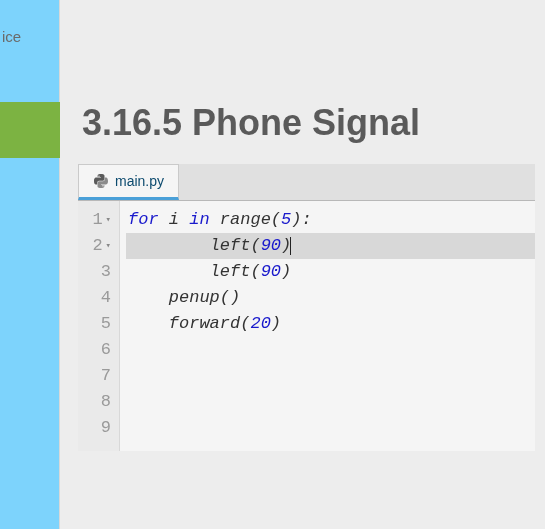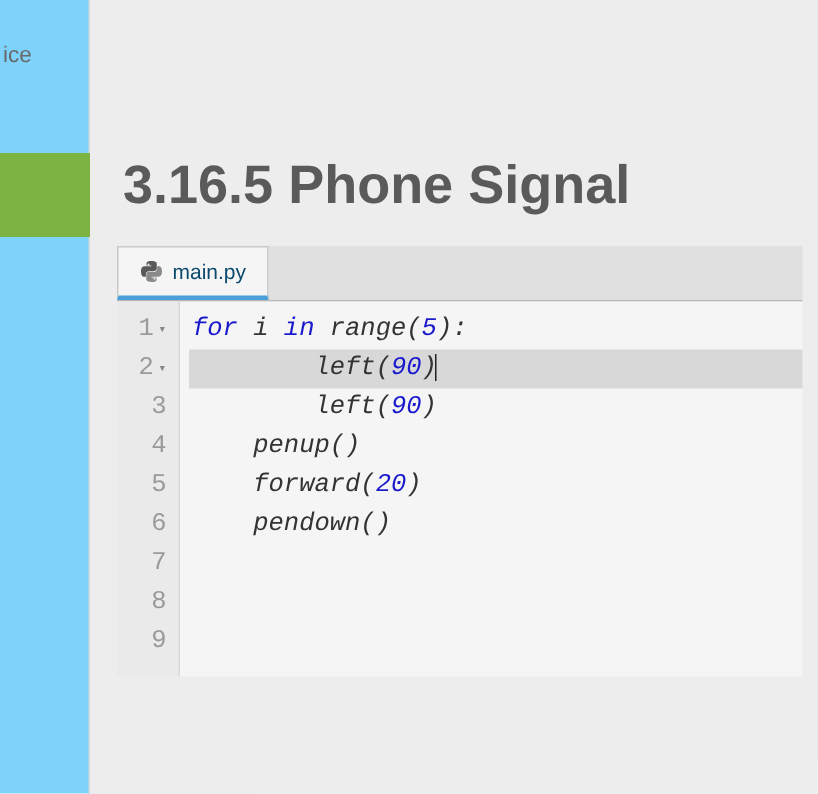--- a/index.html
+++ b/index.html
@@ -190,17 +190,16 @@
           <div class="gutter-line">
             <span>9</span>
           </div>
         </div>
       <div class="code-area" id="code-area">
           <div class="code-line"><span class="kw">for</span> <span class="id">i</span> <span class="kw">in</span> <span class="fn">range</span><span class="pn">(</span><span class="num">5</span><span class="pn">)</span><span class="pn">:</span></div>
           <div class="code-line active">        <span class="fn">left</span><span class="pn">(</span><span class="num">90</span><span class="pn">)</span><span class="caret-cursor"></span></div>
           <div class="code-line">        <span class="fn">left</span><span class="pn">(</span><span class="num">90</span><span class="pn">)</span></div>
           <div class="code-line">    <span class="fn">penup</span><span class="pn">()</span></div>
           <div class="code-line">    <span class="fn">forward</span><span class="pn">(</span><span class="num">20</span><span class="pn">)</span></div>
-          <div class="code-line">    <span class="fn">pendown</span><span class="pn">()</span></div>
         </div>
     </div>
   </div>
 </div>
 
 </body></html>

